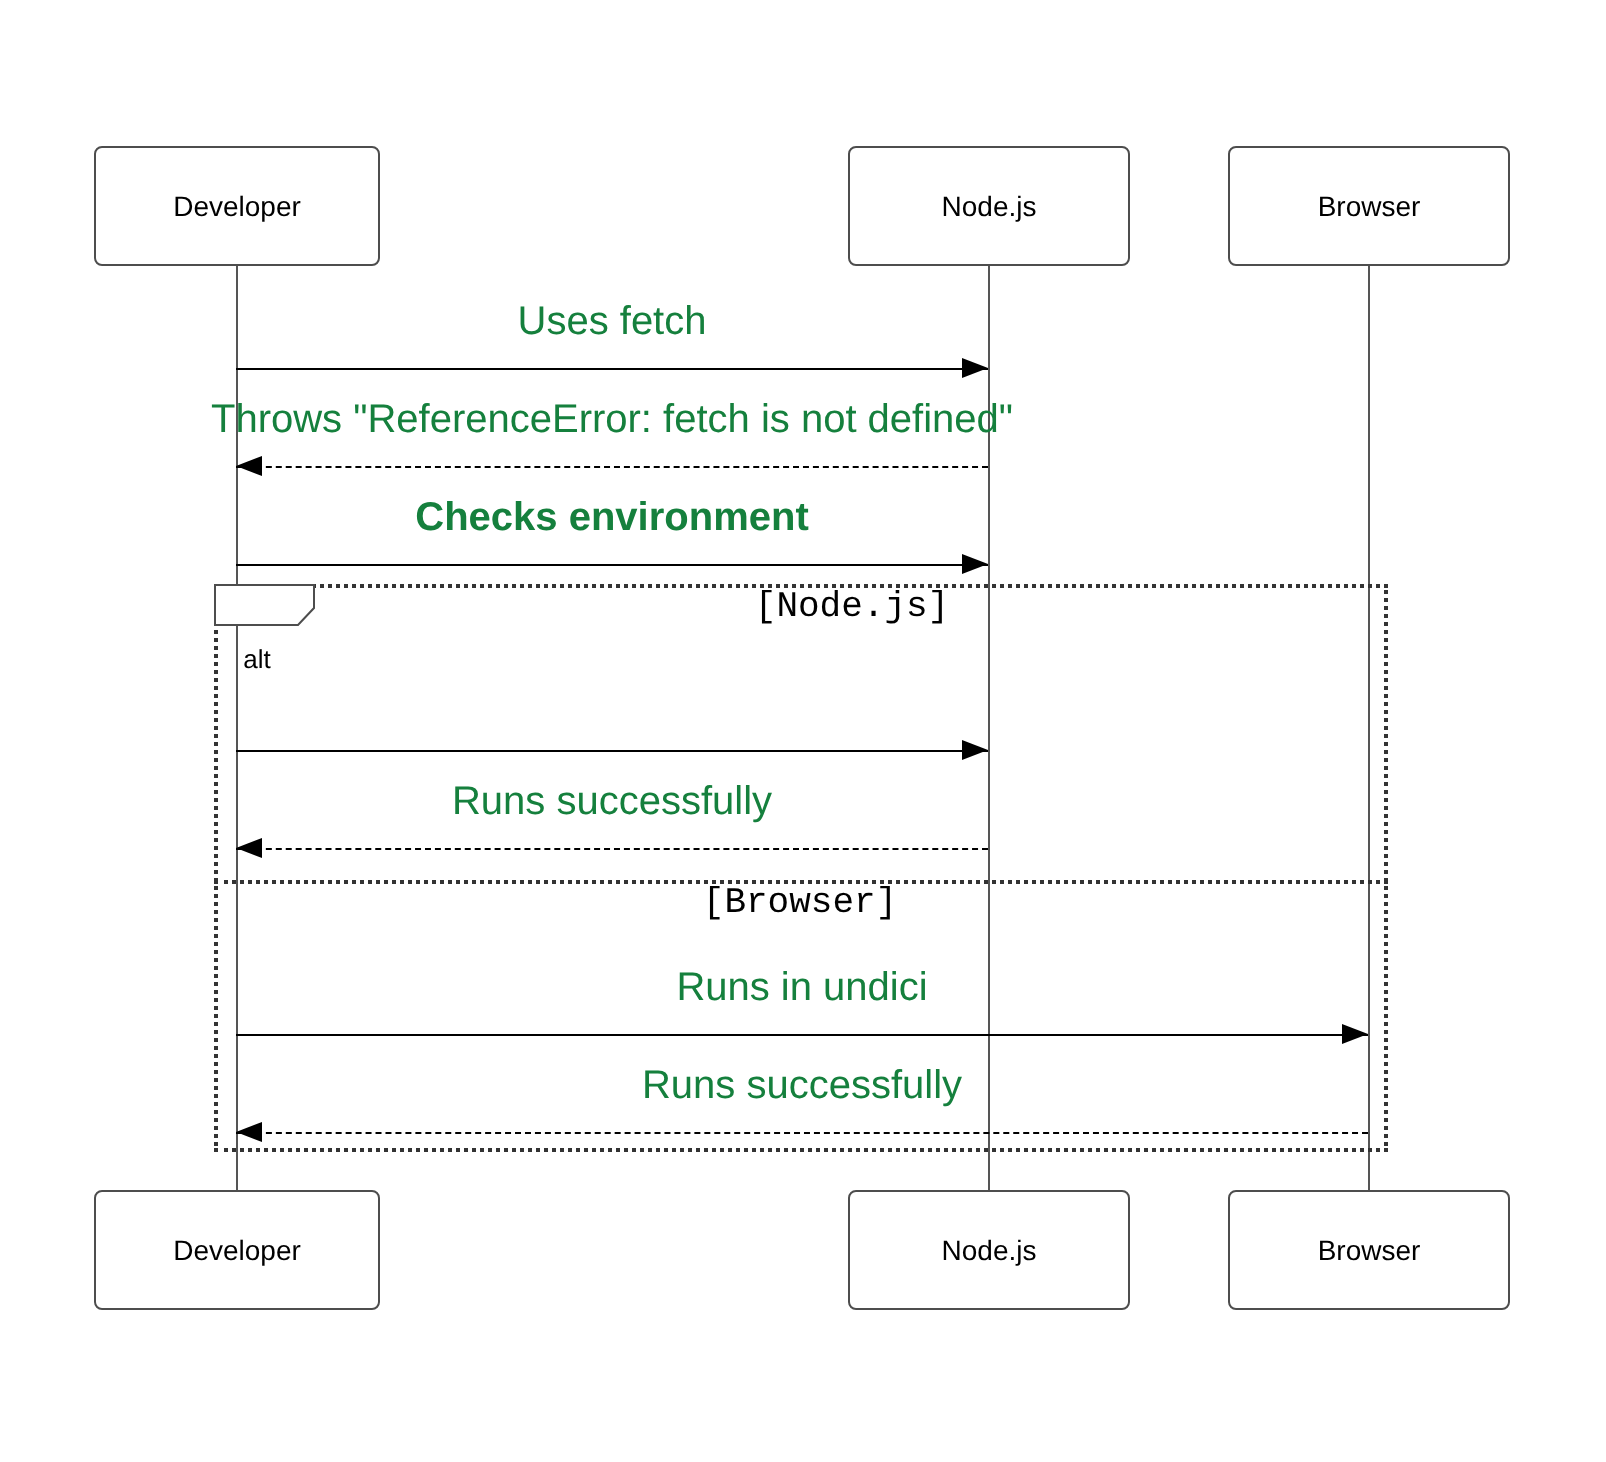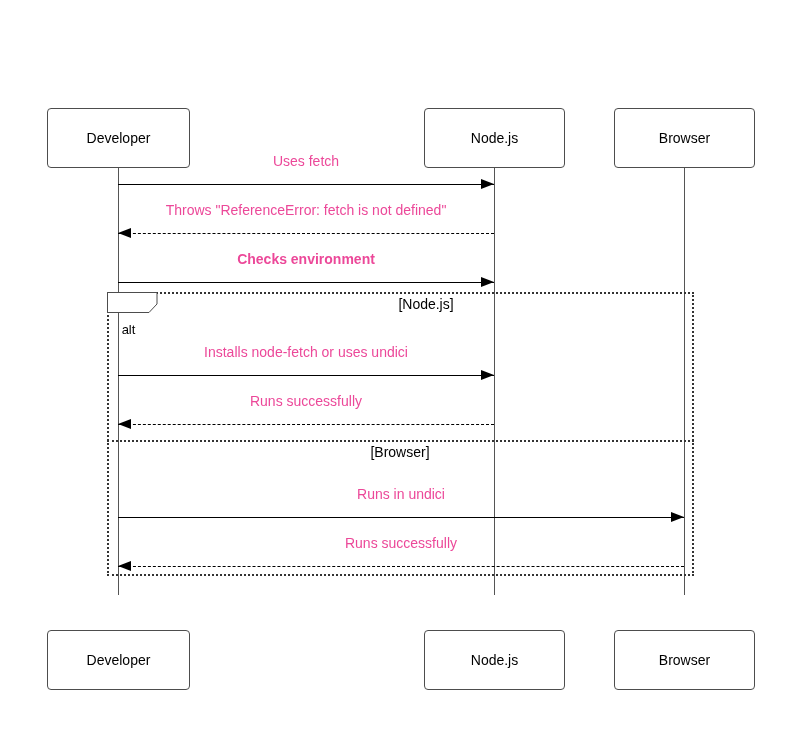--- a/index.html
+++ b/index.html
@@ -17,21 +17,20 @@
     height: 60px;
     box-sizing: border-box;
     border: 1px solid #4d4d4d;
     border-radius: 4px;
     background: #ffffff;
     display: flex;
     align-items: center;
     justify-content: center;
     font-size: 14px;
     color: #000000;
-    margin-top: 35px;
   }
   .lifeline {
     position: absolute;
     top: 133px;
     height: 462px;
     width: 1px;
     background: #555555;
   }
   .msg-line {
     position: absolute;
@@ -44,23 +43,23 @@
     width: 0; height: 0;
     border-top: 5px solid transparent;
     border-bottom: 5px solid transparent;
   }
   .arrowhead.right { border-left: 13px solid #000000; }
   .arrowhead.left  { border-right: 13px solid #000000; }
   .msg-label {
     position: absolute;
     transform: translateX(-50%);
     white-space: nowrap;
-    font-size: 14px;
+    font-size: 20px;
     line-height: 17px;
-    color: #ec4899;
+    color: #15803d;
   }
   .alt-frame {
     position: absolute;
     left: 107px; top: 292px;
     width: 587px; height: 284px;
     box-sizing: border-box;
     border: 2px dotted #333333;
   }
   .alt-divider {
     position: absolute;
@@ -80,23 +79,24 @@
     text-align: center;
     font-size: 13px;
     line-height: 16px;
     color: #000000;
     margin-top: 28px;
   }
   .cond-label {
     position: absolute;
     transform: translateX(-50%);
     white-space: nowrap;
-    font-size: 14px;
+    font-size: 18px;
     line-height: 17px;
     color: #000000;
+    font-family: Liberation Mono, monospace;
   }
 </style>
 </head>
 <body>
 
 <div class="stage">
 
   <div class="lifeline" style="left:118px;"></div>
   <div class="lifeline" style="left:494px;"></div>
   <div class="lifeline" style="left:684px;"></div>
@@ -115,21 +115,20 @@
   <div class="arrowhead right" style="left:481px; top:179px;"></div>
 
   <div class="msg-label" style="left:306px; top:202px;">Throws "ReferenceError: fetch is not defined"</div>
   <div class="msg-line dashed" style="left:118px; top:233px; width:376px;"></div>
   <div class="arrowhead left" style="left:118px; top:228px;"></div>
 
   <div class="msg-label" style="left:306px; top:251px;font-weight:bold;">Checks environment</div>
   <div class="msg-line" style="left:118px; top:282px; width:376px;"></div>
   <div class="arrowhead right" style="left:481px; top:277px;"></div>
 
-  <div class="msg-label" style="left:306px; top:344px;">Installs node-fetch or uses undici</div>
   <div class="msg-line" style="left:118px; top:375px; width:376px;"></div>
   <div class="arrowhead right" style="left:481px; top:370px;"></div>
 
   <div class="msg-label" style="left:306px; top:393px;">Runs successfully</div>
   <div class="msg-line dashed" style="left:118px; top:424px; width:376px;"></div>
   <div class="arrowhead left" style="left:118px; top:419px;"></div>
 
   <div class="msg-label" style="left:401px; top:486px;">Runs in undici</div>
   <div class="msg-line" style="left:118px; top:517px; width:566px;"></div>
   <div class="arrowhead right" style="left:671px; top:512px;"></div>

